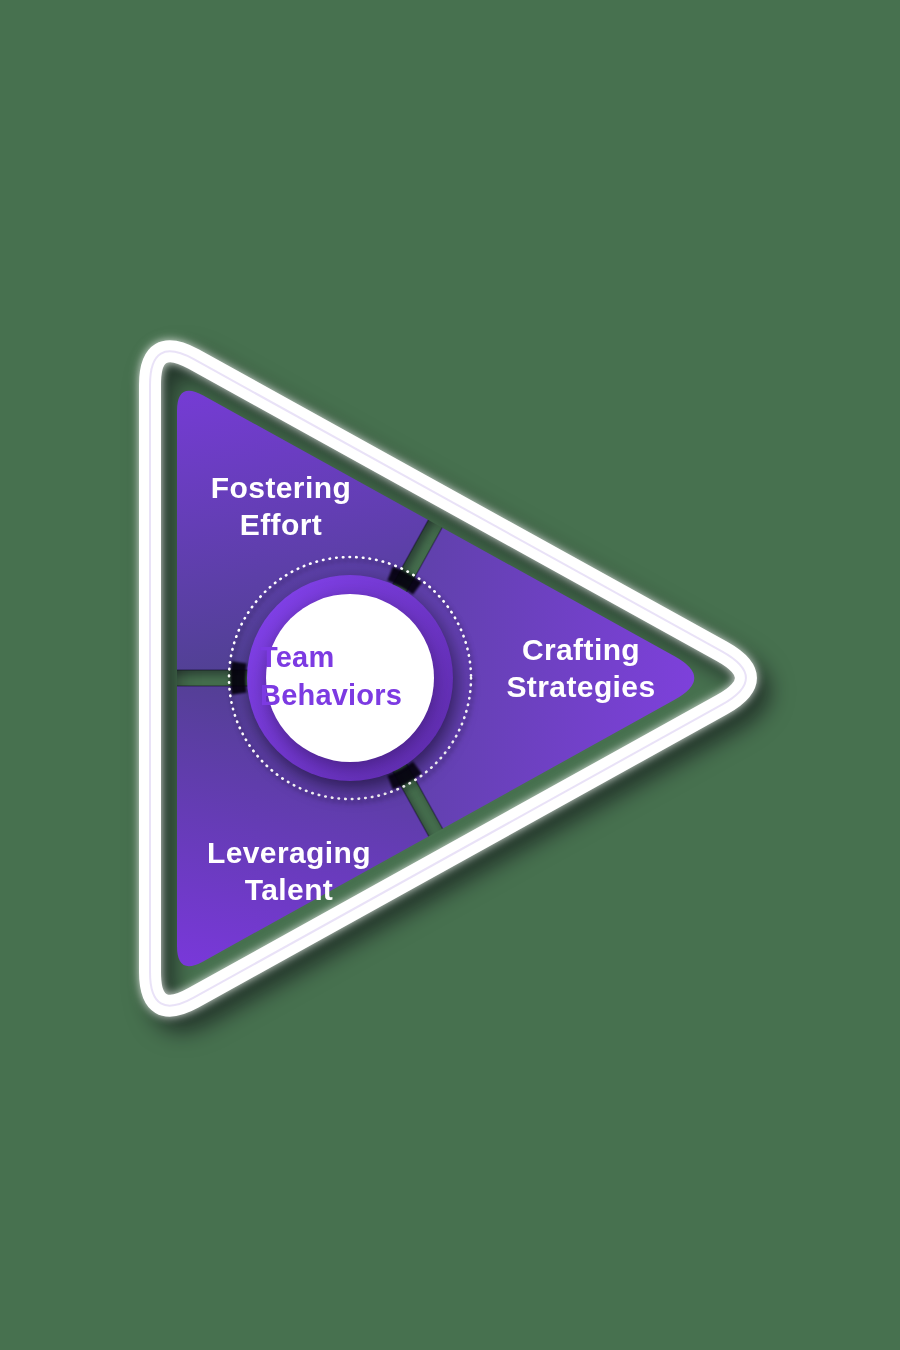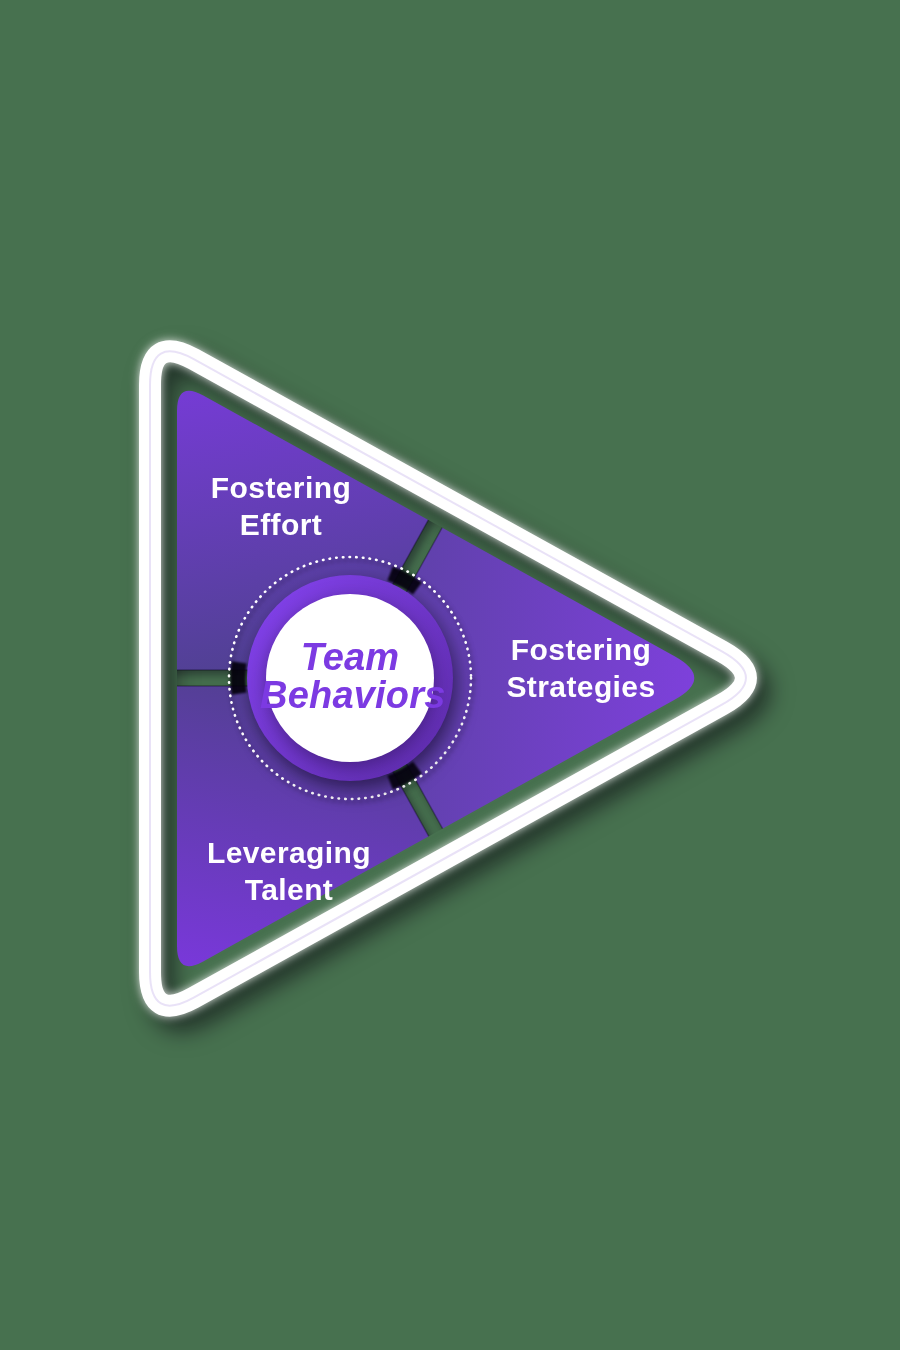--- a/index.html
+++ b/index.html
@@ -66,27 +66,25 @@
     color: #ffffff;
     font-size: 30px;
     line-height: 37px;
     letter-spacing: 0.4px;
   }
   .label-center {
     position: absolute;
     left: 260px;
     top: 638px;
     width: 180px;
-    text-align: center;
     font-weight: bold;
     color: #7c3ae2;
-    font-size: 38px;
+    font-size: 29px;
     line-height: 38px;
     letter-spacing: 0.2px;
-    font-style: italic;
   }
   .label-top    { left: 191px; top: 469px; width: 180px; }
   .label-right  { left: 471px; top: 631px; width: 220px; }
   .label-bottom { left: 189px; top: 806px; width: 200px; margin-top: 28px; }
 </style>
 </head>
 <body>
 
 <div class="canvas">
   <svg width="900" height="1350" viewBox="0 0 900 1350">
@@ -127,16 +125,16 @@
     <path class="notch" d="M390.1 573.4 A112 112 0 0 1 417.4 588.5"></path>
     <path class="notch" d="M417.4 767.5 A112 112 0 0 1 390.1 782.6"></path>
 
     <circle class="dotted-ring" cx="350" cy="678" r="121" stroke="#ffffff"></circle>
 
     <circle class="center-ring" cx="350" cy="678" r="103" fill="url(#gRing)"></circle>
     <circle class="center-circle" cx="350" cy="678" r="84" fill="#ffffff"></circle>
   </svg>
 
   <div class="label label-top">Fostering Effort</div>
-  <div class="label label-right">Fostering Strategies</div>
+  <div class="label label-right">Crafting Strategies</div>
   <div class="label label-bottom">Leveraging Talent</div>
   <div class="label-center">Team Behaviors</div>
 </div>
 
 </body></html>

